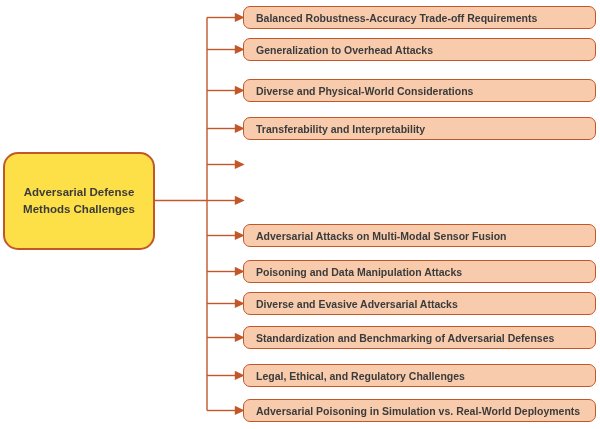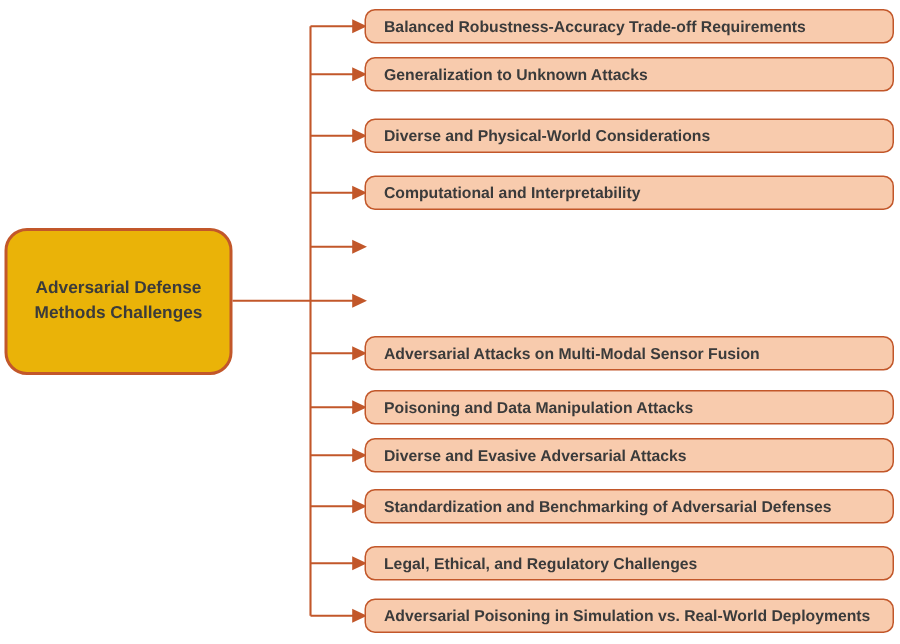--- a/index.html
+++ b/index.html
@@ -21,21 +21,21 @@
     left: 0;
     pointer-events: none;
   }
   .root-box {
     position: absolute;
     left: 3px;
     top: 152px;
     width: 152px;
     height: 98px;
     box-sizing: border-box;
-    background: #eab308;
+    background: #fde047;
     border: 2px solid #C2572A;
     border-radius: 15px;
     display: flex;
     align-items: center;
     justify-content: center;
     text-align: center;
     color: #3B3B3B;
     font-size: 11.5px;
     font-weight: 600;
     line-height: 17px;
@@ -123,27 +123,27 @@
   </svg>
 
   <div class="root-box">
     <span>Adversarial Defense Methods Challenges</span>
   </div>
 
   <div class="branch-box" style="top:6px">
       <span>Balanced Robustness-Accuracy Trade-off Requirements</span>
     </div>
   <div class="branch-box" style="top:38px">
-      <span>Generalization to Unknown Attacks</span>
+      <span>Generalization to Overhead Attacks</span>
     </div>
   <div class="branch-box" style="top:79px">
       <span>Diverse and Physical-World Considerations</span>
     </div>
   <div class="branch-box" style="top:117px">
-      <span>Computational and Interpretability</span>
+      <span>Transferability and Interpretability</span>
     </div>
   <div class="branch-box" style="top:224px">
       <span>Adversarial Attacks on Multi-Modal Sensor Fusion</span>
     </div>
   <div class="branch-box" style="top:260px">
       <span>Poisoning and Data Manipulation Attacks</span>
     </div>
   <div class="branch-box" style="top:292px">
       <span>Diverse and Evasive Adversarial Attacks</span>
     </div>

